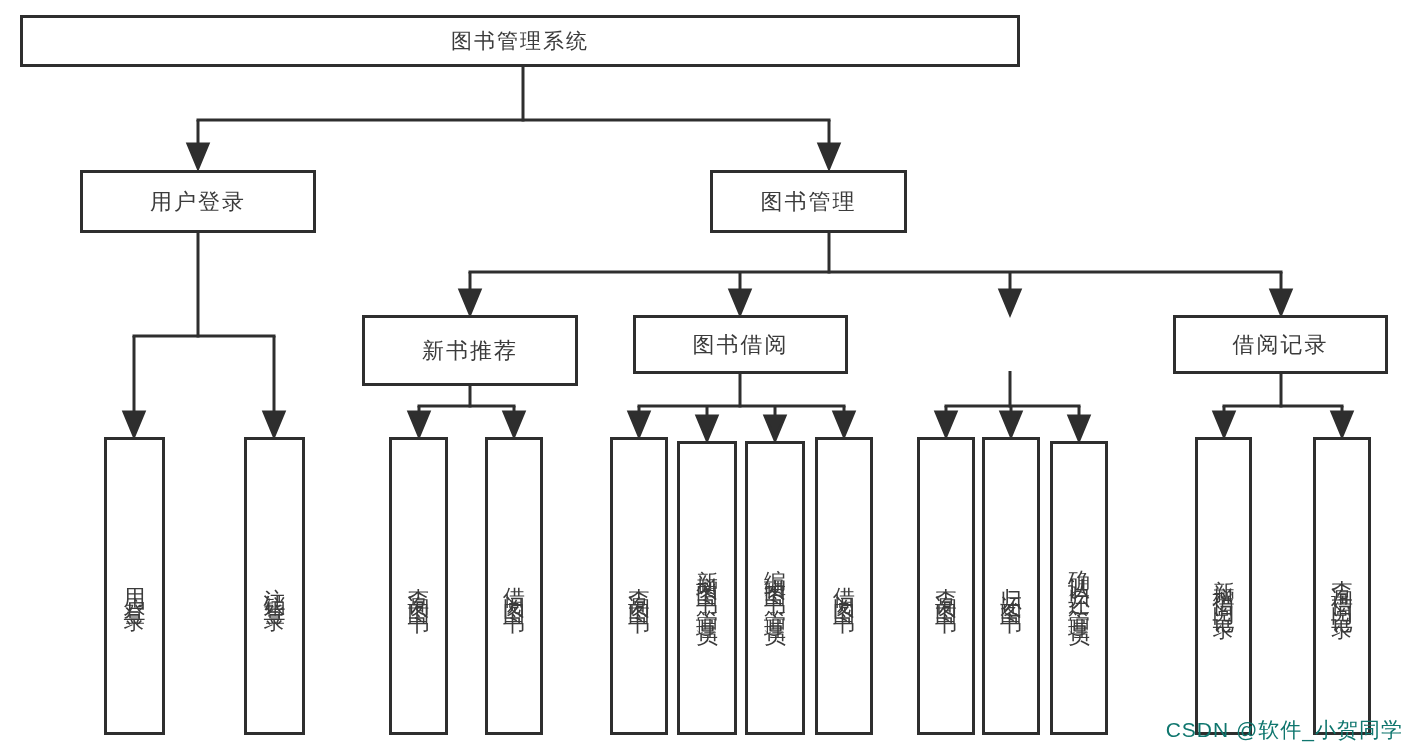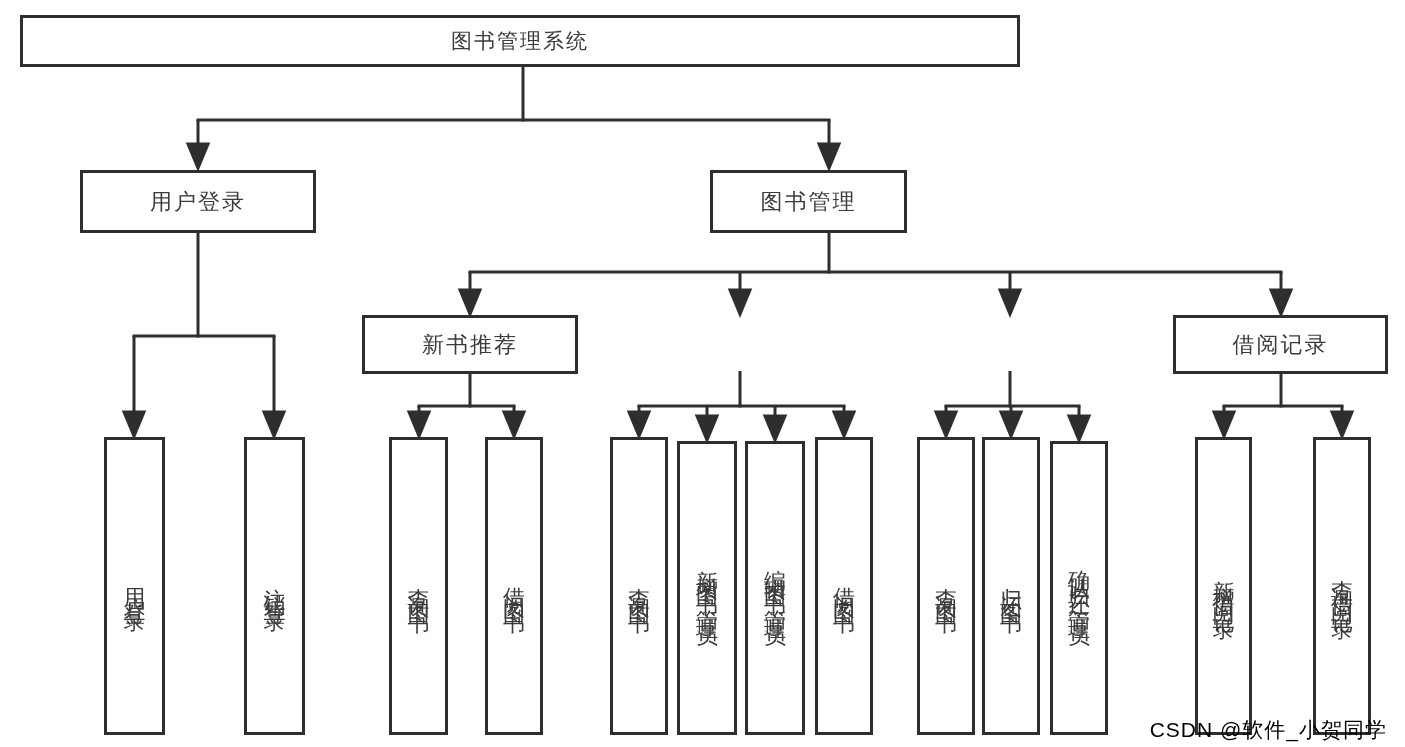--- a/index.html
+++ b/index.html
@@ -16,22 +16,22 @@
     text-align:right;
   }
   .hbox { font-size:22px; letter-spacing:2px; }
   .root-box { font-size:21px; }
   .vbox span {
     writing-mode:vertical-rl; text-orientation:mixed;
     font-size:22px; letter-spacing:8px; line-height:1;
     white-space:nowrap;
   }
   .watermark {
-    position:absolute; top:716px; right:18px;
-    font-size:21px; letter-spacing:1px; color:#000000;
+    position:absolute; top:716px; right:2px;
+    font-size:21px; letter-spacing:1px; color:#0f766e;
     font-family:"Liberation Sans", sans-serif;
     text-align:right;
   }
 </style>
 </head>
 <body>
 
 <div class="stage">
 
   <svg class="connectors" viewBox="0 0 1405 747" stroke="#2e2e2e" stroke-width="3" fill="#2e2e2e">
@@ -94,21 +94,22 @@
     <polygon points="1214,412 1234,412 1224,436"></polygon>
     <line x1="1342" y1="406" x2="1342" y2="414"></line>
     <polygon points="1332,412 1352,412 1342,436"></polygon>
   </svg>
 
   <div class="box hbox root-box" style="left:20px;top:15px;width:1000px;height:52px">图书管理系统</div>
 
   <div class="box hbox" style="left:80px;top:170px;width:236px;height:63px">用户登录</div>
   <div class="box hbox" style="left:710px;top:170px;width:197px;height:63px">图书管理</div>
 
-  <div class="box hbox" style="left:362px;top:315px;width:216px;height:59px">新书推荐</div>
+  <div class="box hbox" style="left:362px;top:315px;width:216px;height:71px">新书推荐</div>
+  <div class="box hbox" style="left:633px;top:315px;width:215px;height:59px">图书借阅</div>
   <div class="box hbox" style="left:1173px;top:315px;width:215px;height:59px">借阅记录</div>
 
   <div class="box vbox" style="left:104px;top:437px;width:61px;height:298px">
     <span>用户登录</span>
   </div>
   <div class="box vbox" style="left:244px;top:437px;width:61px;height:298px">
     <span>注销登录</span>
   </div>
 
   <div class="box vbox" style="left:389px;top:437px;width:59px;height:298px">

